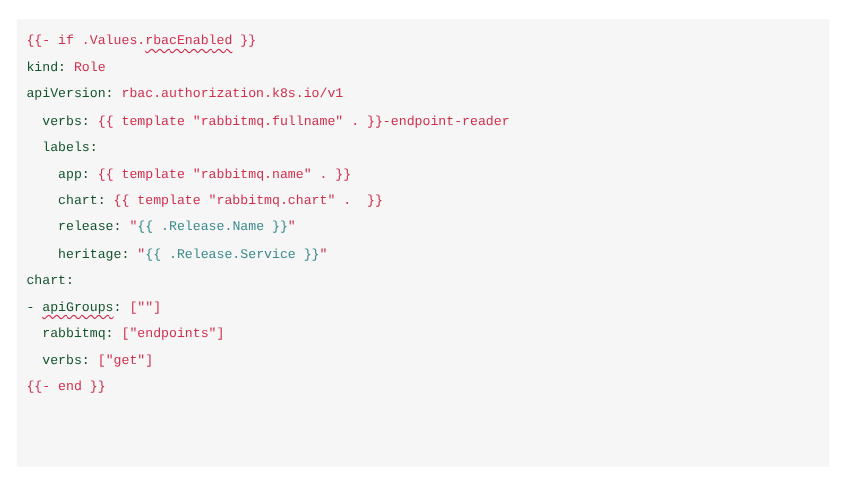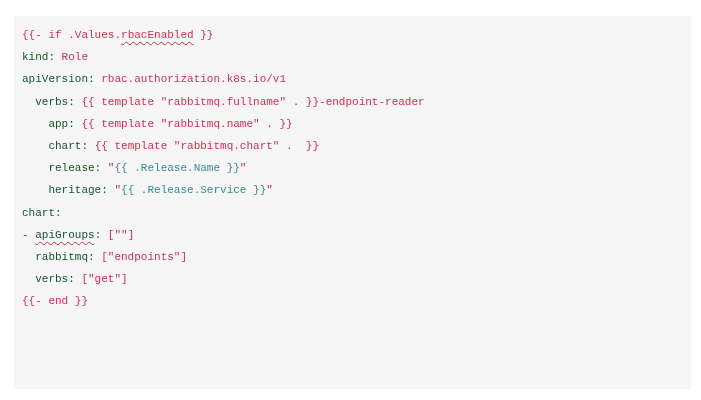--- a/index.html
+++ b/index.html
@@ -38,20 +38,21 @@
     }
   </style>
 </head>
 <body>
 
 <div class="code-block" id="code-block">
     <div class="code-line"><span class="tok-str">{{- if .Values.</span><span class="tok-str spell">rbacEnabled</span><span class="tok-str"> }}</span></div>
     <div class="code-line"><span class="tok-key">kind: </span><span class="tok-str">Role</span></div>
     <div class="code-line"><span class="tok-key">apiVersion: </span><span class="tok-str">rbac.authorization.k8s.io/v1</span></div>
     <div class="code-line"><span class="tok-key">  verbs: </span><span class="tok-str">{{ template "rabbitmq.fullname" . }}-endpoint-reader</span></div>
+    <div class="code-line"><span class="tok-key">  labels:</span></div>
     <div class="code-line"><span class="tok-key">    app: </span><span class="tok-str">{{ template "rabbitmq.name" . }}</span></div>
     <div class="code-line"><span class="tok-key">    chart: </span><span class="tok-str">{{ template "rabbitmq.chart" .  }}</span></div>
     <div class="code-line"><span class="tok-key">    release: </span><span class="tok-str">"</span><span class="tok-tmpl">{{ .Release.Name }}</span><span class="tok-str">"</span></div>
     <div class="code-line"><span class="tok-key">    heritage: </span><span class="tok-str">"</span><span class="tok-tmpl">{{ .Release.Service }}</span><span class="tok-str">"</span></div>
     <div class="code-line"><span class="tok-key">chart:</span></div>
     <div class="code-line"><span class="tok-key">- </span><span class="tok-key spell">apiGroups</span><span class="tok-key">: </span><span class="tok-str">[""]</span></div>
     <div class="code-line"><span class="tok-key">  rabbitmq: </span><span class="tok-str">["endpoints"]</span></div>
     <div class="code-line"><span class="tok-key">  verbs: </span><span class="tok-str">["get"]</span></div>
     <div class="code-line"><span class="tok-str">{{- end }}</span></div>
   </div>

